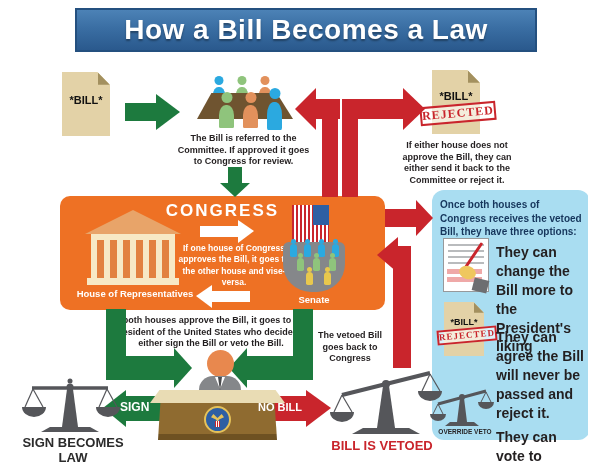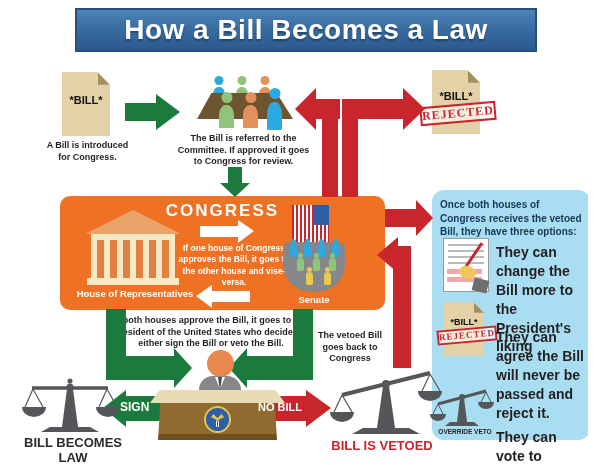--- a/index.html
+++ b/index.html
@@ -89,21 +89,20 @@
 <div id="stage">
 
   <div class="abs banner">
     <h1>How a Bill Becomes a Law</h1>
   </div>
 
   <div class="doc" style="left:62px;top:72px;width:48px;height:64px;">
     <div class="fold"></div>
     <div class="dlabel" style="top:22px;font-size:11px;">*BILL*</div>
   </div>
-  <div class="cap" style="left:40px;top:140px;width:95px;">A Bill is introduced for Congress.</div>
 
   <div class="person" style="left:213px;top:76px;width:12px;height:28px;">
     <div class="p-head" style="width:9px;height:9px;background:#2BA9E0;"></div>
     <div class="p-body" style="height:17px;background:#2BA9E0;"></div>
   </div>
   <div class="person" style="left:236px;top:76px;width:12px;height:28px;">
     <div class="p-head" style="width:9px;height:9px;background:#8FC47C;"></div>
     <div class="p-body" style="height:17px;background:#8FC47C;"></div>
   </div>
   <div class="person" style="left:259px;top:76px;width:12px;height:28px;">
@@ -123,20 +122,21 @@
     <div class="p-head" style="width:11px;height:11px;background:#2BA9E0;"></div>
     <div class="p-body" style="height:28px;background:#2BA9E0;"></div>
   </div>
   <div class="cap" style="left:176px;top:133px;width:135px;text-align:center;">The Bill is referred to the Committee. If approved it goes to Congress for review.</div>
 
   <div class="doc" style="left:432px;top:70px;width:48px;height:64px;">
     <div class="fold"></div>
     <div class="dlabel" style="top:20px;font-size:11px;">*BILL*</div>
   </div>
   <div class="stamp" style="left:420px;top:104px;width:72px;font-size:12px;">REJECTED</div>
+  <div class="cap" style="left:392px;top:140px;width:130px;">If either house does not approve the Bill, they can either send it back to the Committee or reject it.</div>
 
   <div class="abs congress">
     <div class="ctitle">CONGRESS</div>
 
     <div class="roof"></div>
     <div class="entab"></div>
     <div class="colon"></div>
     <div class="hbase"></div>
     <div class="cwhite" style="left:0;top:92px;width:150px;font-size:9.5px;">House of Representatives</div>
 
@@ -285,16 +285,16 @@
   <div class="abs torso"></div>
   <div class="abs shirt"></div>
   <div class="abs tie"></div>
   <div class="abs podium-top"></div>
   <div class="abs podium-front"></div>
   <div class="abs seal"></div>
 
   <div class="arrow-label" style="left:120px;top:400px;width:44px;font-size:12px;">SIGN</div>
   <div class="arrow-label" style="left:258px;top:401px;width:54px;font-size:11px;">NO BILL</div>
 
-  <div class="result" style="left:10px;top:435px;width:126px;color:#2B2B2B;">BILL BECOMES LAW</div>
+  <div class="result" style="left:10px;top:435px;width:126px;color:#2B2B2B;">SIGN BECOMES LAW</div>
   <div class="result" style="left:326px;top:438px;width:112px;color:#C9252C;">BILL IS VETOED</div>
 
 </div>
 
 </body></html>

